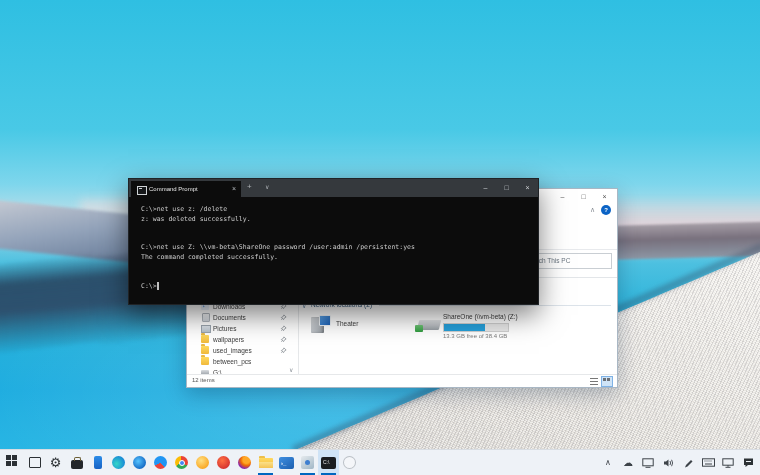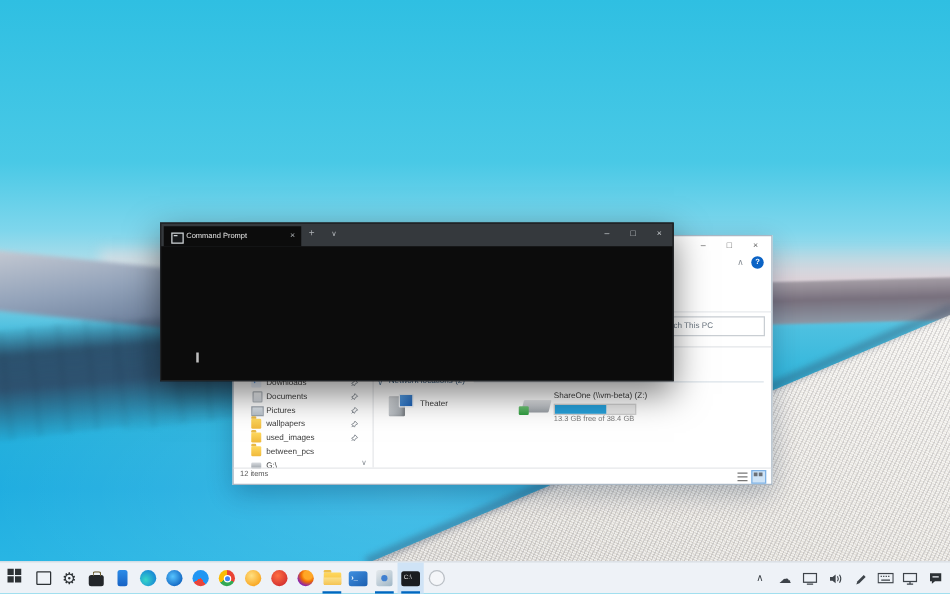--- a/index.html
+++ b/index.html
@@ -254,20 +254,29 @@
       <span class="t-tabx">×</span>
     </div>
     <span class="t-plus">+</span>
     <span class="t-drop">∨</span>
     <div class="t-caption">
       <span>–</span>
       <span>□</span>
       <span>×</span>
     </div>
   </div>
+  <pre class="t-body">C:\&gt;net use z: /delete
+z: was deleted successfully.
+
+
+C:\&gt;net use Z: \\vm-beta\ShareOne password /user:admin /persistent:yes
+The command completed successfully.
+
+
+C:\&gt;</pre>
   <div class="abs t-cursor"></div>
 </div>
 
 <div id="taskbar" class="abs">
   <div class="tb-left">
     <div class="tb-btn">
         <span class="g-start"></span>
       </div>
     <div class="tb-btn">
         <span class="g-taskview"></span>

